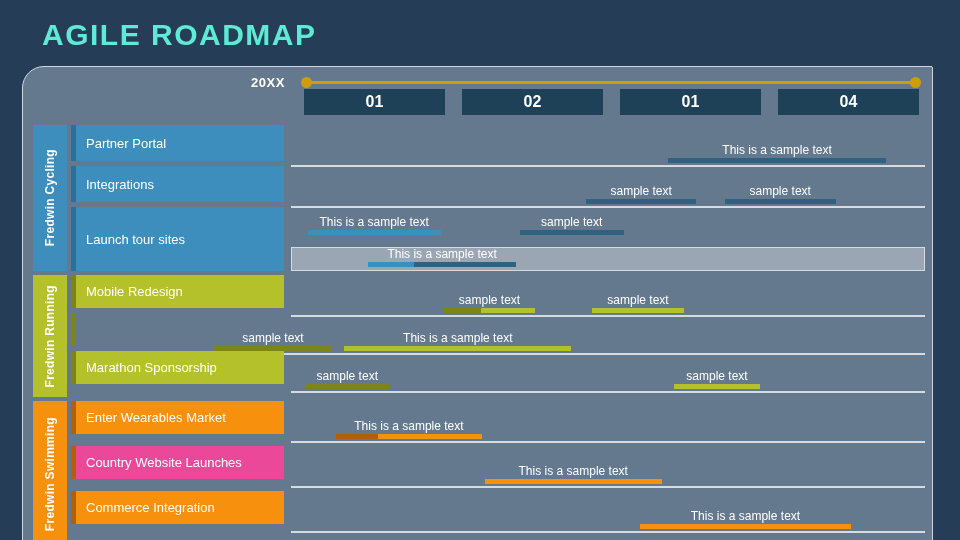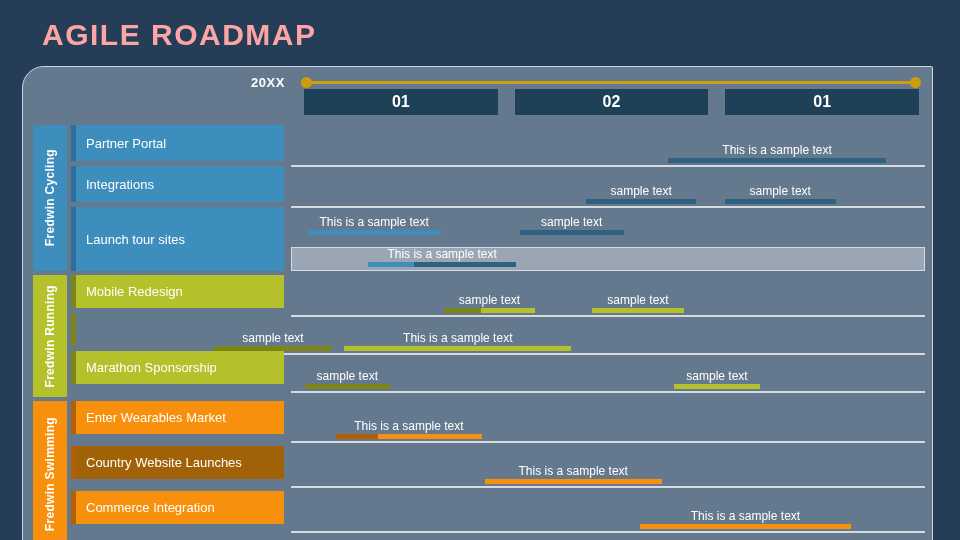--- a/index.html
+++ b/index.html
@@ -14,21 +14,21 @@
   }
 
   
   #slide-title {
     position: absolute;
     left: 42px;
     top: 18px;
     font-size: 30px;
     font-weight: bold;
     letter-spacing: 1.5px;
-    color: #fca5a5;
+    color: #5eead4;
   }
 
   
   #roadmap-panel {
     position: absolute;
     left: 22px;
     top: 66px;
     width: 911px;
     height: 490px;
     background: #65798e;
@@ -190,20 +190,21 @@
   <div id="timeline-header">
     <div id="timeline-year">20XX</div>
     <div id="timeline-track">
       <div class="timeline-dot" id="timeline-dot-start"></div>
       <div class="timeline-dot" id="timeline-dot-end"></div>
     </div>
     <div id="quarter-row">
         <div class="quarter-cell">01</div>
         <div class="quarter-cell">02</div>
         <div class="quarter-cell">01</div>
+        <div class="quarter-cell">04</div>
       </div>
   </div>
 
   <div id="roadmap-body">
       <div class="group" style="top: 2px; height: 146px;">
         <div class="group-label" style="background: rgb(61, 141, 189);">
           <span>Fredwin Cycling</span>
         </div>
         <div class="task-row" style="top: 0px; height: 36px;">
           <div class="task-accent" style="background: rgb(43, 111, 156);"></div>
@@ -332,21 +333,21 @@
               <div class="bar-text">This is a sample text</div>
               <div class="bar" style="left: 0px; right: 0px;">
                 <div class="seg-dark" style="width: 29%; background: rgb(179, 95, 6);"></div>
                 <div class="seg-light" style="background: rgb(246, 144, 13);"></div>
               </div>
             </div>
           </div>
         </div>
         <div class="task-row" style="top: 45px; height: 33px;">
           <div class="task-accent" style="background: rgb(179, 95, 6);"></div>
-          <div class="task-label" style="background: #a16207; text-align: center;">Country Website Launches</div>
+          <div class="task-label" style="background: #ec4899; text-align: center;">Country Website Launches</div>
           <div class="task-track">
             <div class="bar-group" style="left: 30.5%; width: 28%; bottom: 0px; height: 33px;">
               <div class="bar-text">This is a sample text</div>
               <div class="bar" style="left: 0px; right: 0px;">
                 <div class="seg-light" style="background: rgb(246, 144, 13);"></div>
               </div>
             </div>
           </div>
         </div>
         <div class="task-row" style="top: 90px; height: 33px;">

